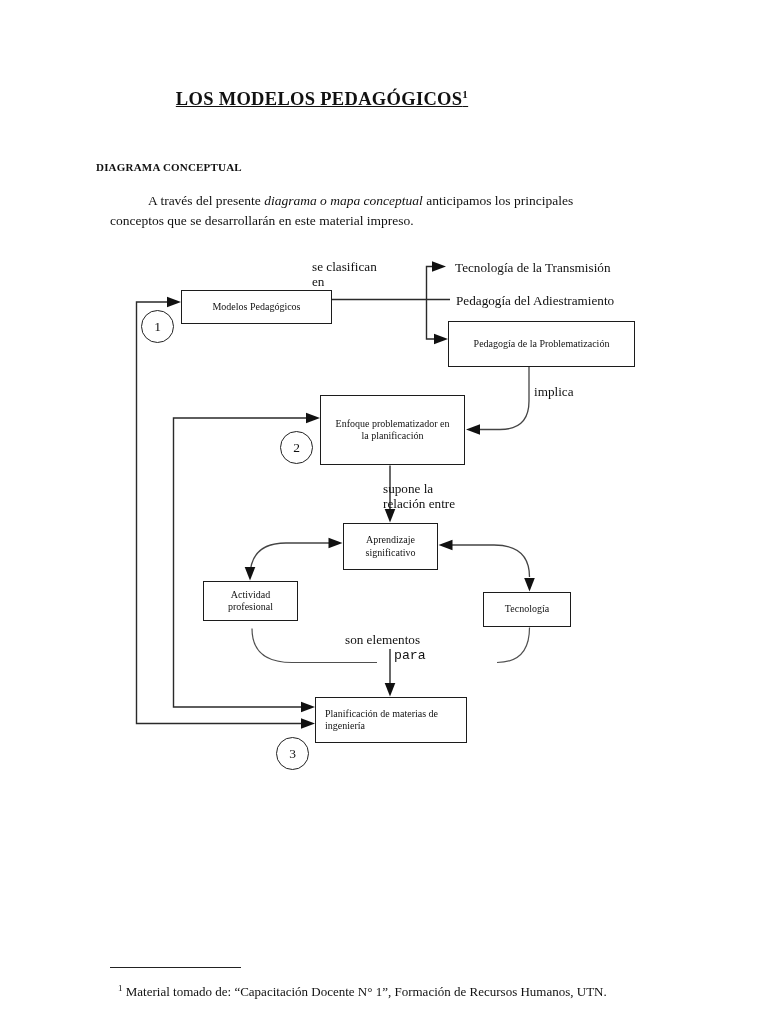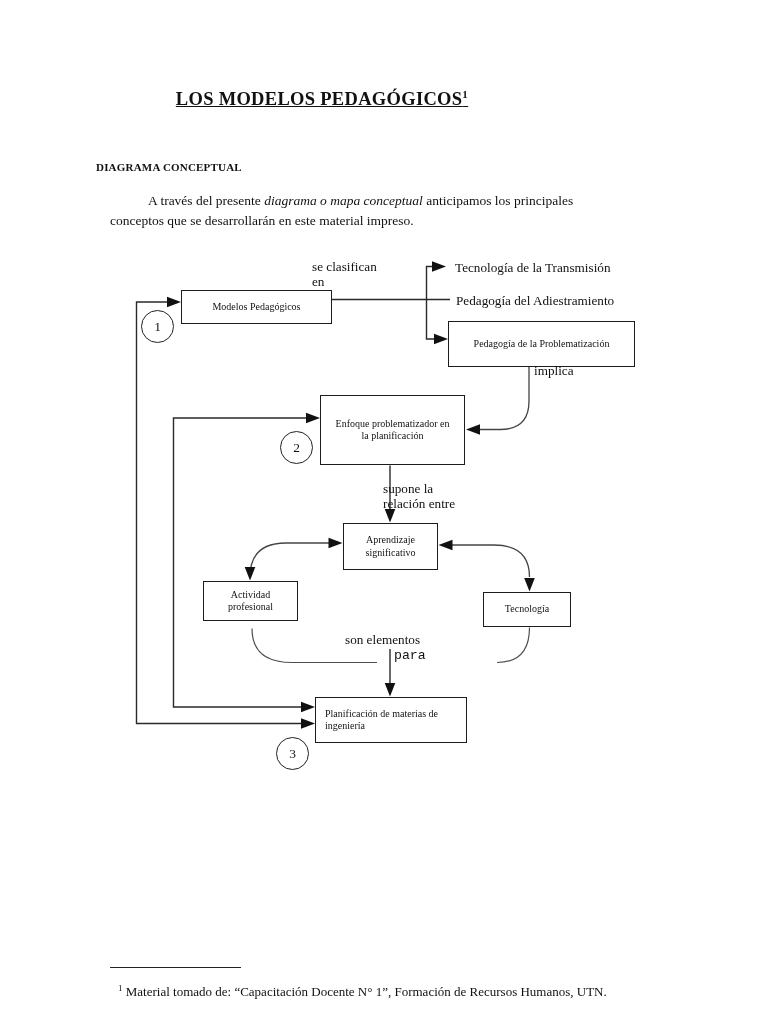--- a/index.html
+++ b/index.html
@@ -115,21 +115,21 @@
   <div class="node" style="left:343px;top:523px;width:95px;height:47px;">Aprendizaje significativo</div>
   <div class="node" style="left:203px;top:581px;width:95px;height:40px;">Actividad profesional</div>
   <div class="node" style="left:483px;top:592px;width:88px;height:35px;">Tecnología</div>
   <div class="node left-text" style="left:315px;top:697px;width:152px;height:46px;">Planificación de materias de ingeniería</div>
 
   <div class="free-label" style="left:455px;top:260px;">Tecnología de la Transmisión</div>
   <div class="free-label" style="left:456px;top:293px;">Pedagogía del Adiestramiento</div>
 
   <div class="edge-label" style="left:312px;top:259px;">se clasifican
 en</div>
-  <div class="edge-label" style="left:534px;top:363px;">implica</div>
+  <div class="edge-label" style="left:534px;top:384px;">implica</div>
   <div class="edge-label" style="left:383px;top:481px;">supone la
 relación entre</div>
   <div class="edge-label" style="left:345px;top:632px;">son elementos</div>
   <div class="edge-label" style="left:394px;top:648px;font-family:Liberation Mono, monospace;">para</div>
 
   <div class="marker-circle" style="left:141px;top:310px;">1</div>
   <div class="marker-circle" style="left:280px;top:431px;">2</div>
   <div class="marker-circle" style="left:276px;top:737px;">3</div>
 
 </div>

